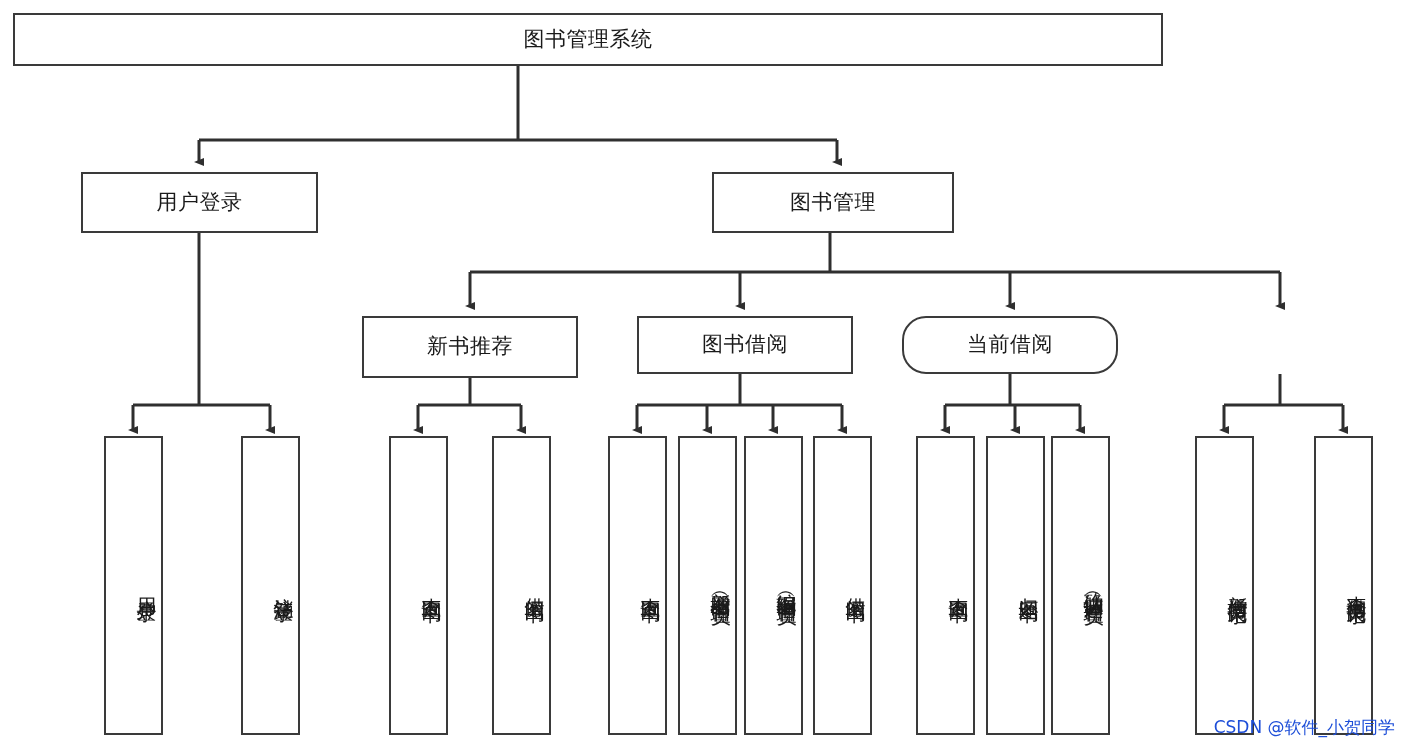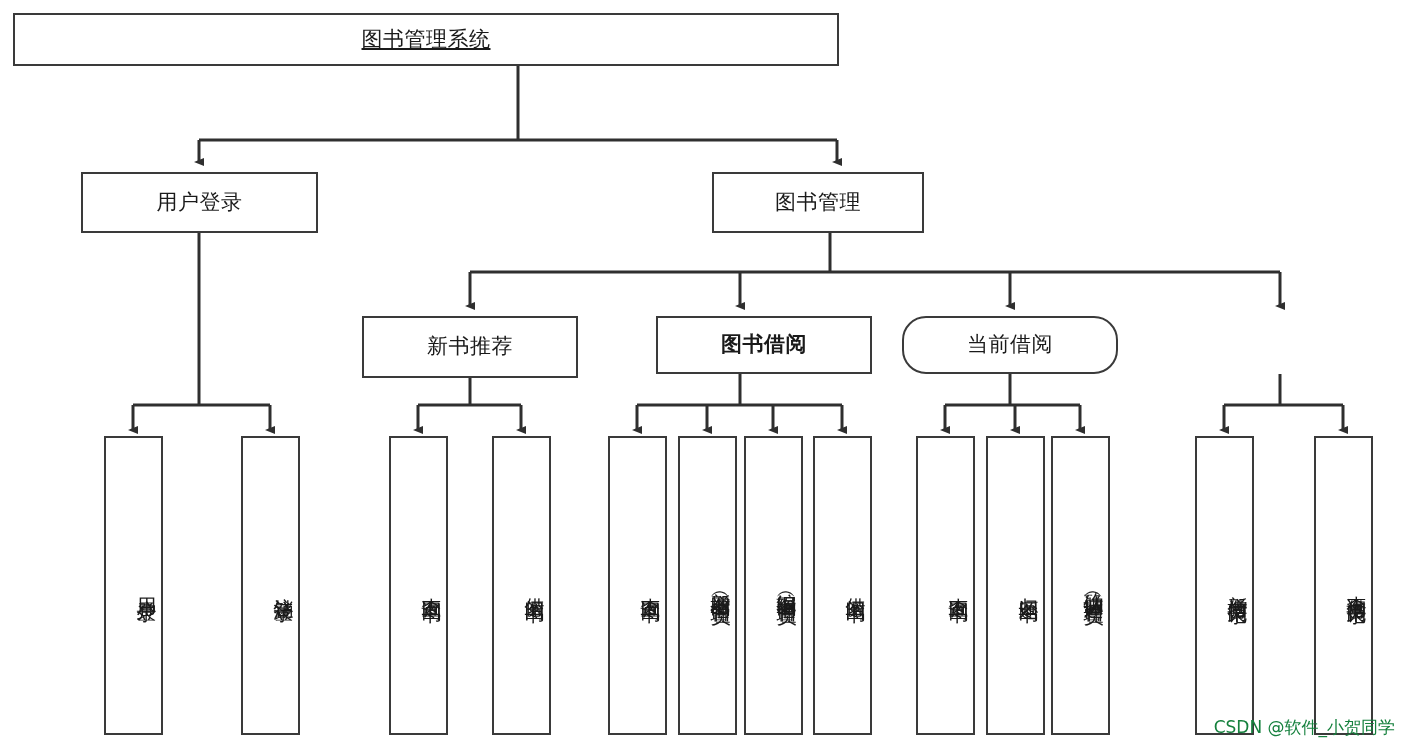--- a/index.html
+++ b/index.html
@@ -52,21 +52,21 @@
   .node.vert .vlabel {
     writing-mode: vertical-rl;
     text-orientation: upright;
     display: block;
   }
   #watermark {
     position: absolute;
     right: 10px;
     bottom: 8px;
     font-size: 17px;
-    color: #15803d;
+    color: #1d4ed8;
     z-index: 5;
     white-space: nowrap;
   }
 </style>
 </head>
 <body>
 
 <div id="canvas">
 
   <svg id="connectors" viewBox="0 0 1405 747">
@@ -112,35 +112,35 @@
       <path d="M1015,405 L1015,430" marker-end="url(#arrow)"></path>
       <path d="M1080,405 L1080,430" marker-end="url(#arrow)"></path>
 
       <path d="M1280,374 L1280,405"></path>
       <path d="M1224,405 L1343,405"></path>
       <path d="M1224,405 L1224,430" marker-end="url(#arrow)"></path>
       <path d="M1343,405 L1343,430" marker-end="url(#arrow)"></path>
     </g>
   </svg>
 
-  <div class="node horiz" style="left:13px; top:13px; width:826px; height:53px;text-decoration:underline;">
+  <div class="node horiz" style="left:13px; top:13px; width:1150px; height:53px;">
     <span>图书管理系统</span>
   </div>
 
   <div class="node horiz" style="left:81px; top:172px; width:237px; height:61px;">
     <span>用户登录</span>
   </div>
-  <div class="node horiz" style="left:712px; top:172px; width:212px; height:61px;">
+  <div class="node horiz" style="left:712px; top:172px; width:242px; height:61px;">
     <span>图书管理</span>
   </div>
 
   <div class="node horiz" style="left:362px; top:316px; width:216px; height:62px;">
     <span>新书推荐</span>
   </div>
-  <div class="node horiz" style="left:656px; top:316px; width:216px; height:58px;font-weight:bold;">
+  <div class="node horiz" style="left:637px; top:316px; width:216px; height:58px;">
     <span>图书借阅</span>
   </div>
   <div class="node horiz" style="left:902px; top:316px; width:216px; height:58px;border-radius:24px;">
     <span>当前借阅</span>
   </div>
 
   <div class="node vert" style="left:104px; top:436px; width:59px; height:299px;">
     <span class="vlabel">用户登录</span>
   </div>
   <div class="node vert" style="left:241px; top:436px; width:59px; height:299px;">

